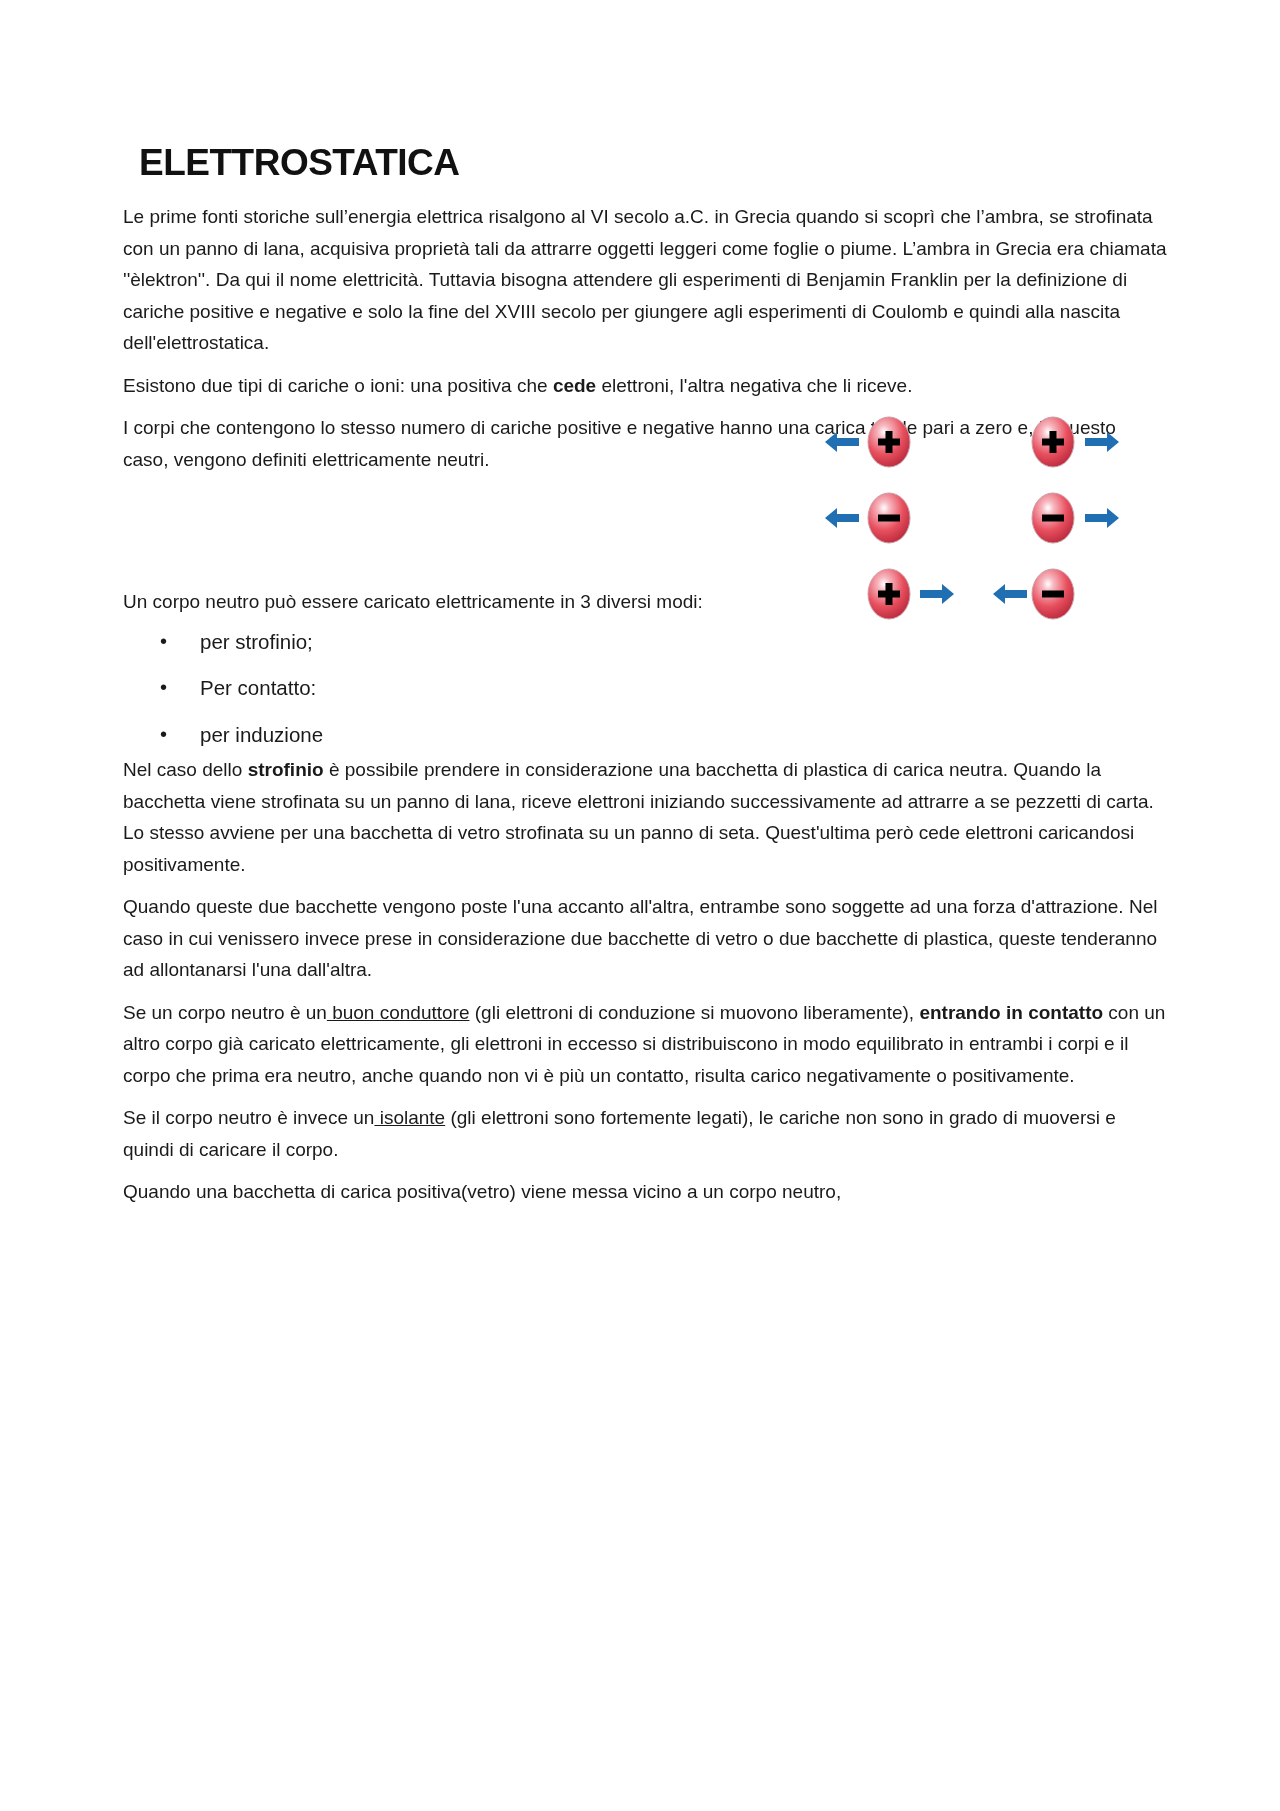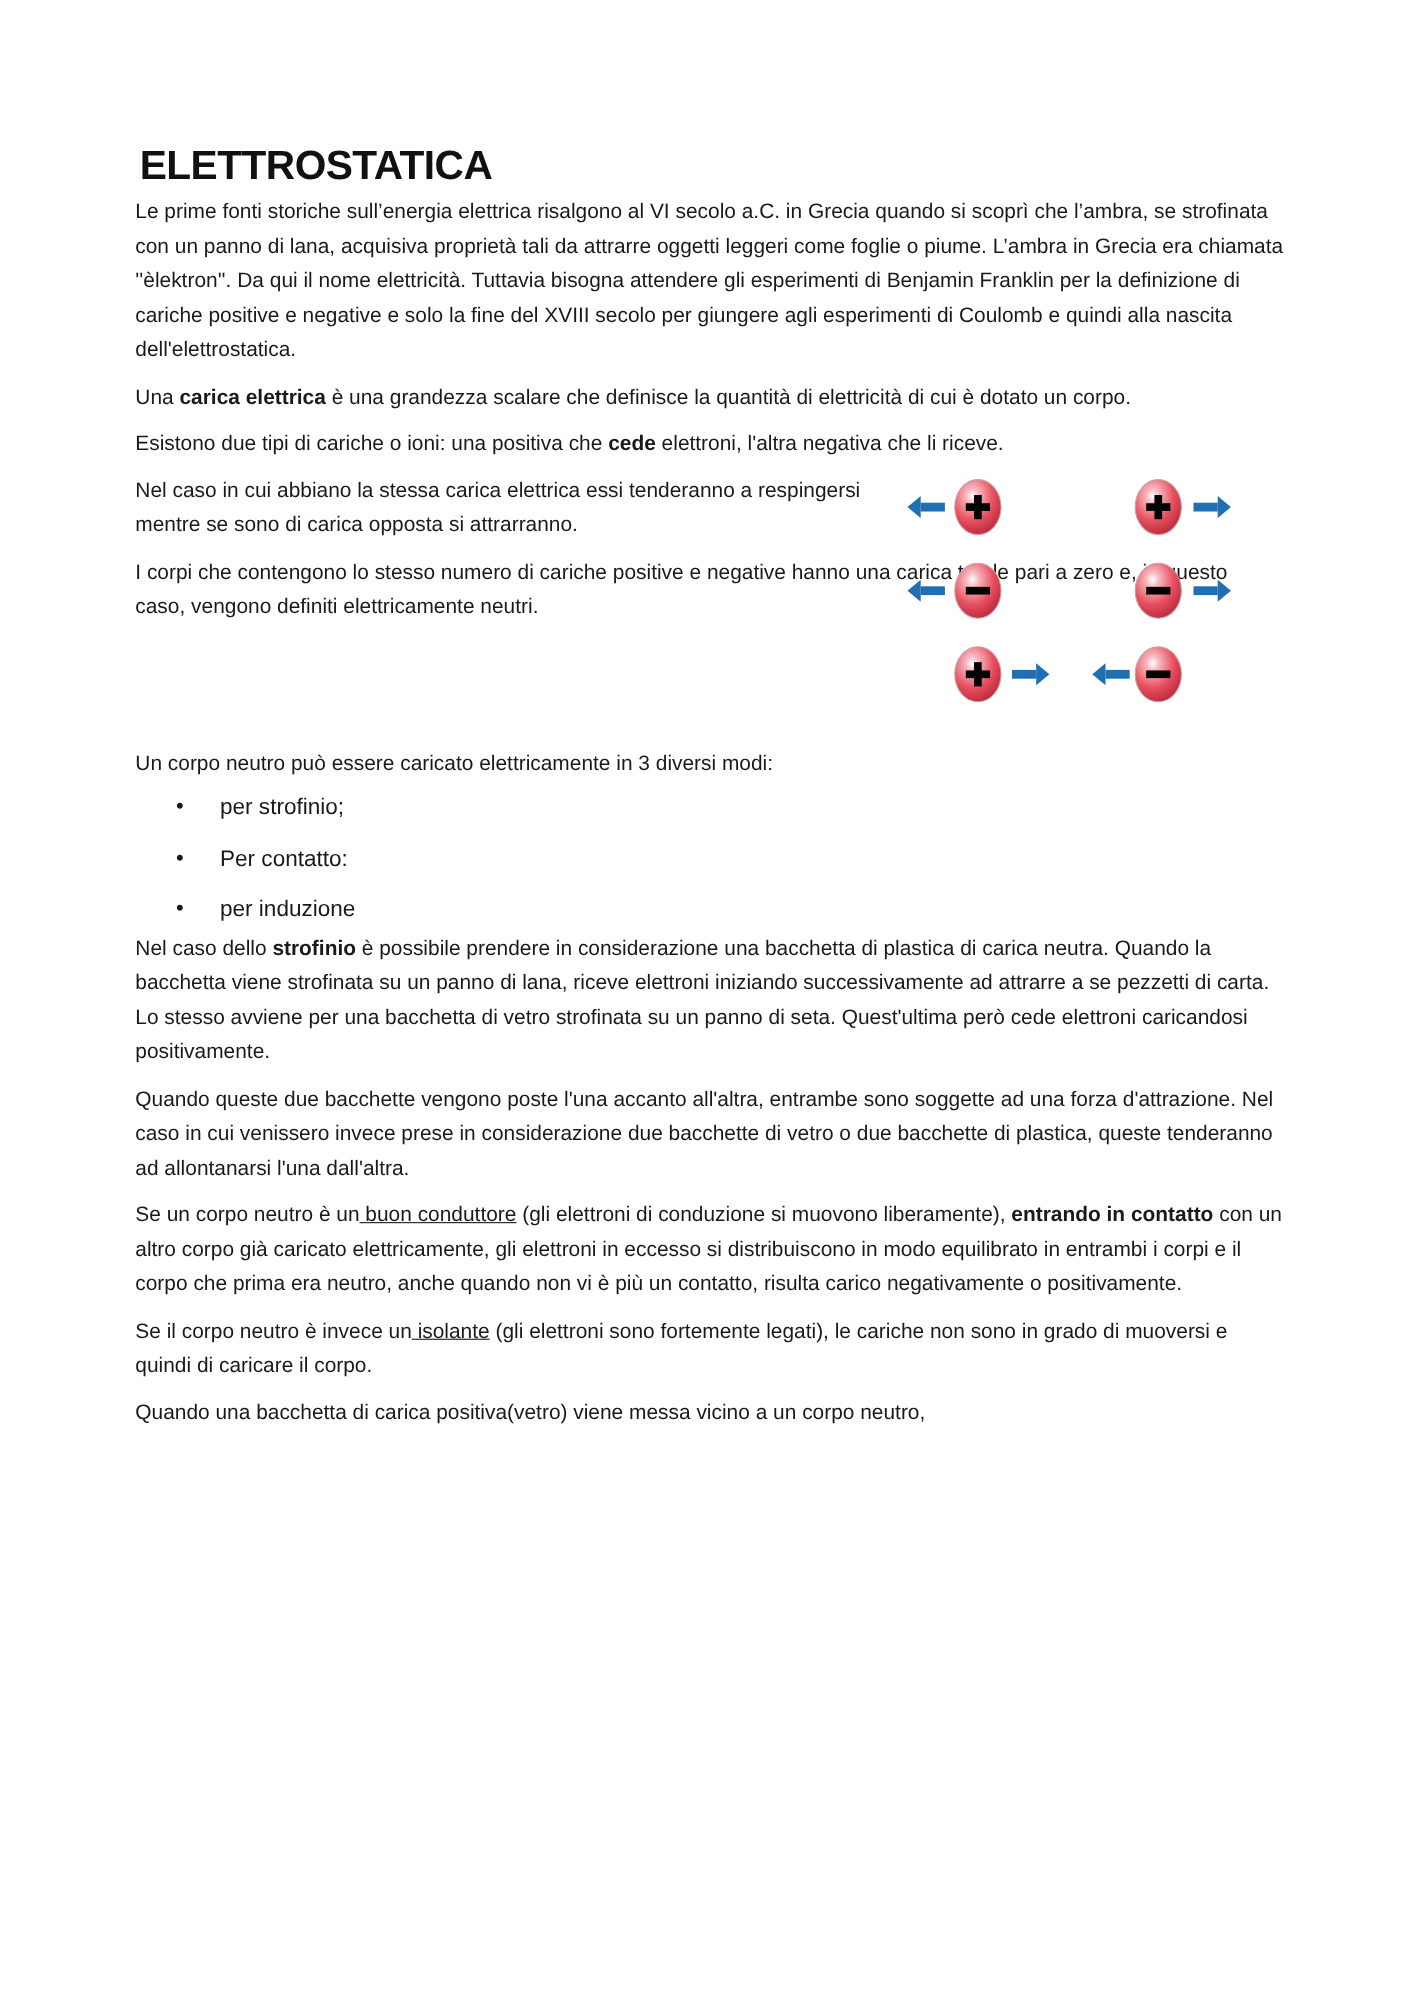--- a/index.html
+++ b/index.html
@@ -4,21 +4,21 @@
 <style>
   html, body { margin: 0; padding: 0; background: #ffffff; }
   body {
     width: 1280px; height: 1811px; position: relative; overflow: hidden;
     font-family: "Liberation Sans", "DejaVu Sans", sans-serif;
     color: #1a1a1a;
   }
   .page { position: absolute; left: 123px; top: 125px; width: 1045px; }
   .title {
     font-size: 37px; font-weight: bold; letter-spacing: -0.5px;
-    margin: 4px; line-height: 44px; color: #111;
+    margin: 16px; line-height: 44px; color: #111;
   }
   p { margin: 0; font-size: 19px; line-height: 31.5px; }
   .gap { margin-top: 11px; }
   .big-gap { margin-top: 111px; }
   b { font-weight: bold; }
   u { text-decoration: underline; }
   .float-wrap { position: relative; }
   .figure {
     position: absolute; left: 690px; top: 0; width: 340px; height: 210px;
   }
@@ -33,21 +33,20 @@
   }
 </style>
 </head>
 <body>
 
 <div class="page">
   <h1 class="title">ELETTROSTATICA</h1>
 
   <p>Le prime fonti storiche sull’energia elettrica risalgono al VI secolo a.C. in Grecia quando si scoprì che l’ambra, se strofinata con un panno di lana, acquisiva proprietà tali da attrarre oggetti leggeri come foglie o piume. L’ambra in Grecia era chiamata ''èlektron''. Da qui il nome elettricità. Tuttavia bisogna attendere gli esperimenti di Benjamin Franklin per la definizione di cariche positive e negative e solo la fine del XVIII secolo per giungere agli esperimenti di Coulomb e quindi alla nascita dell'elettrostatica.</p>
 
-  <p class="gap"><span>Una </span><b>carica elettrica</b><span> è una grandezza scalare che definisce la quantità di elettricità di cui è dotato un corpo.</span></p>
 
   <p class="gap"><span>Esistono due tipi di cariche o ioni: una positiva che </span><b>cede</b><span> elettroni, l'altra negativa che li riceve.</span></p>
 
   <div class="float-wrap gap">
     <div class="figure">
       <svg width="340" height="210" viewBox="0 0 340 210">
         <defs>
           <radialGradient id="sph" cx="0.38" cy="0.3" r="0.75">
             <stop offset="0" stop-color="#ffffff"></stop>
             <stop offset="0.18" stop-color="#f7b9c1"></stop>
@@ -111,21 +110,20 @@
         <g>
             <use href="#arrowL" x="180" y="182"></use>
           </g>
         <g>
             <ellipse cx="240" cy="182" rx="21" ry="25" fill="url(#sph)" stroke="#c8a0a8" stroke-width="1"></ellipse>
             <use href="#minus" x="240" y="182"></use>
           </g>
       </svg>
     </div>
 
-    <p class="narrow gap">Nel caso in cui abbiano la stessa carica elettrica essi tenderanno a respingersi mentre se sono di carica opposta si attrarranno.</p>
     <p class="gap" style="width: 1020px;"><span style="display:inline-block; width:680px;"></span><span style="margin-left:-680px;">I corpi che contengono lo stesso numero di cariche positive e negative hanno una carica totale pari a zero e, in questo caso, vengono definiti elettricamente neutri.</span></p>
   </div>
 
   <p class="big-gap">Un corpo neutro può essere caricato elettricamente in 3 diversi modi:</p>
   <ul class="methods">
     <li><span class="bullet">•</span><span>per strofinio;</span></li>
     <li><span class="bullet">•</span><span>Per contatto:</span></li>
     <li style="margin-bottom:4px;"><span class="bullet">•</span><span>per induzione</span></li>
   </ul>
 

